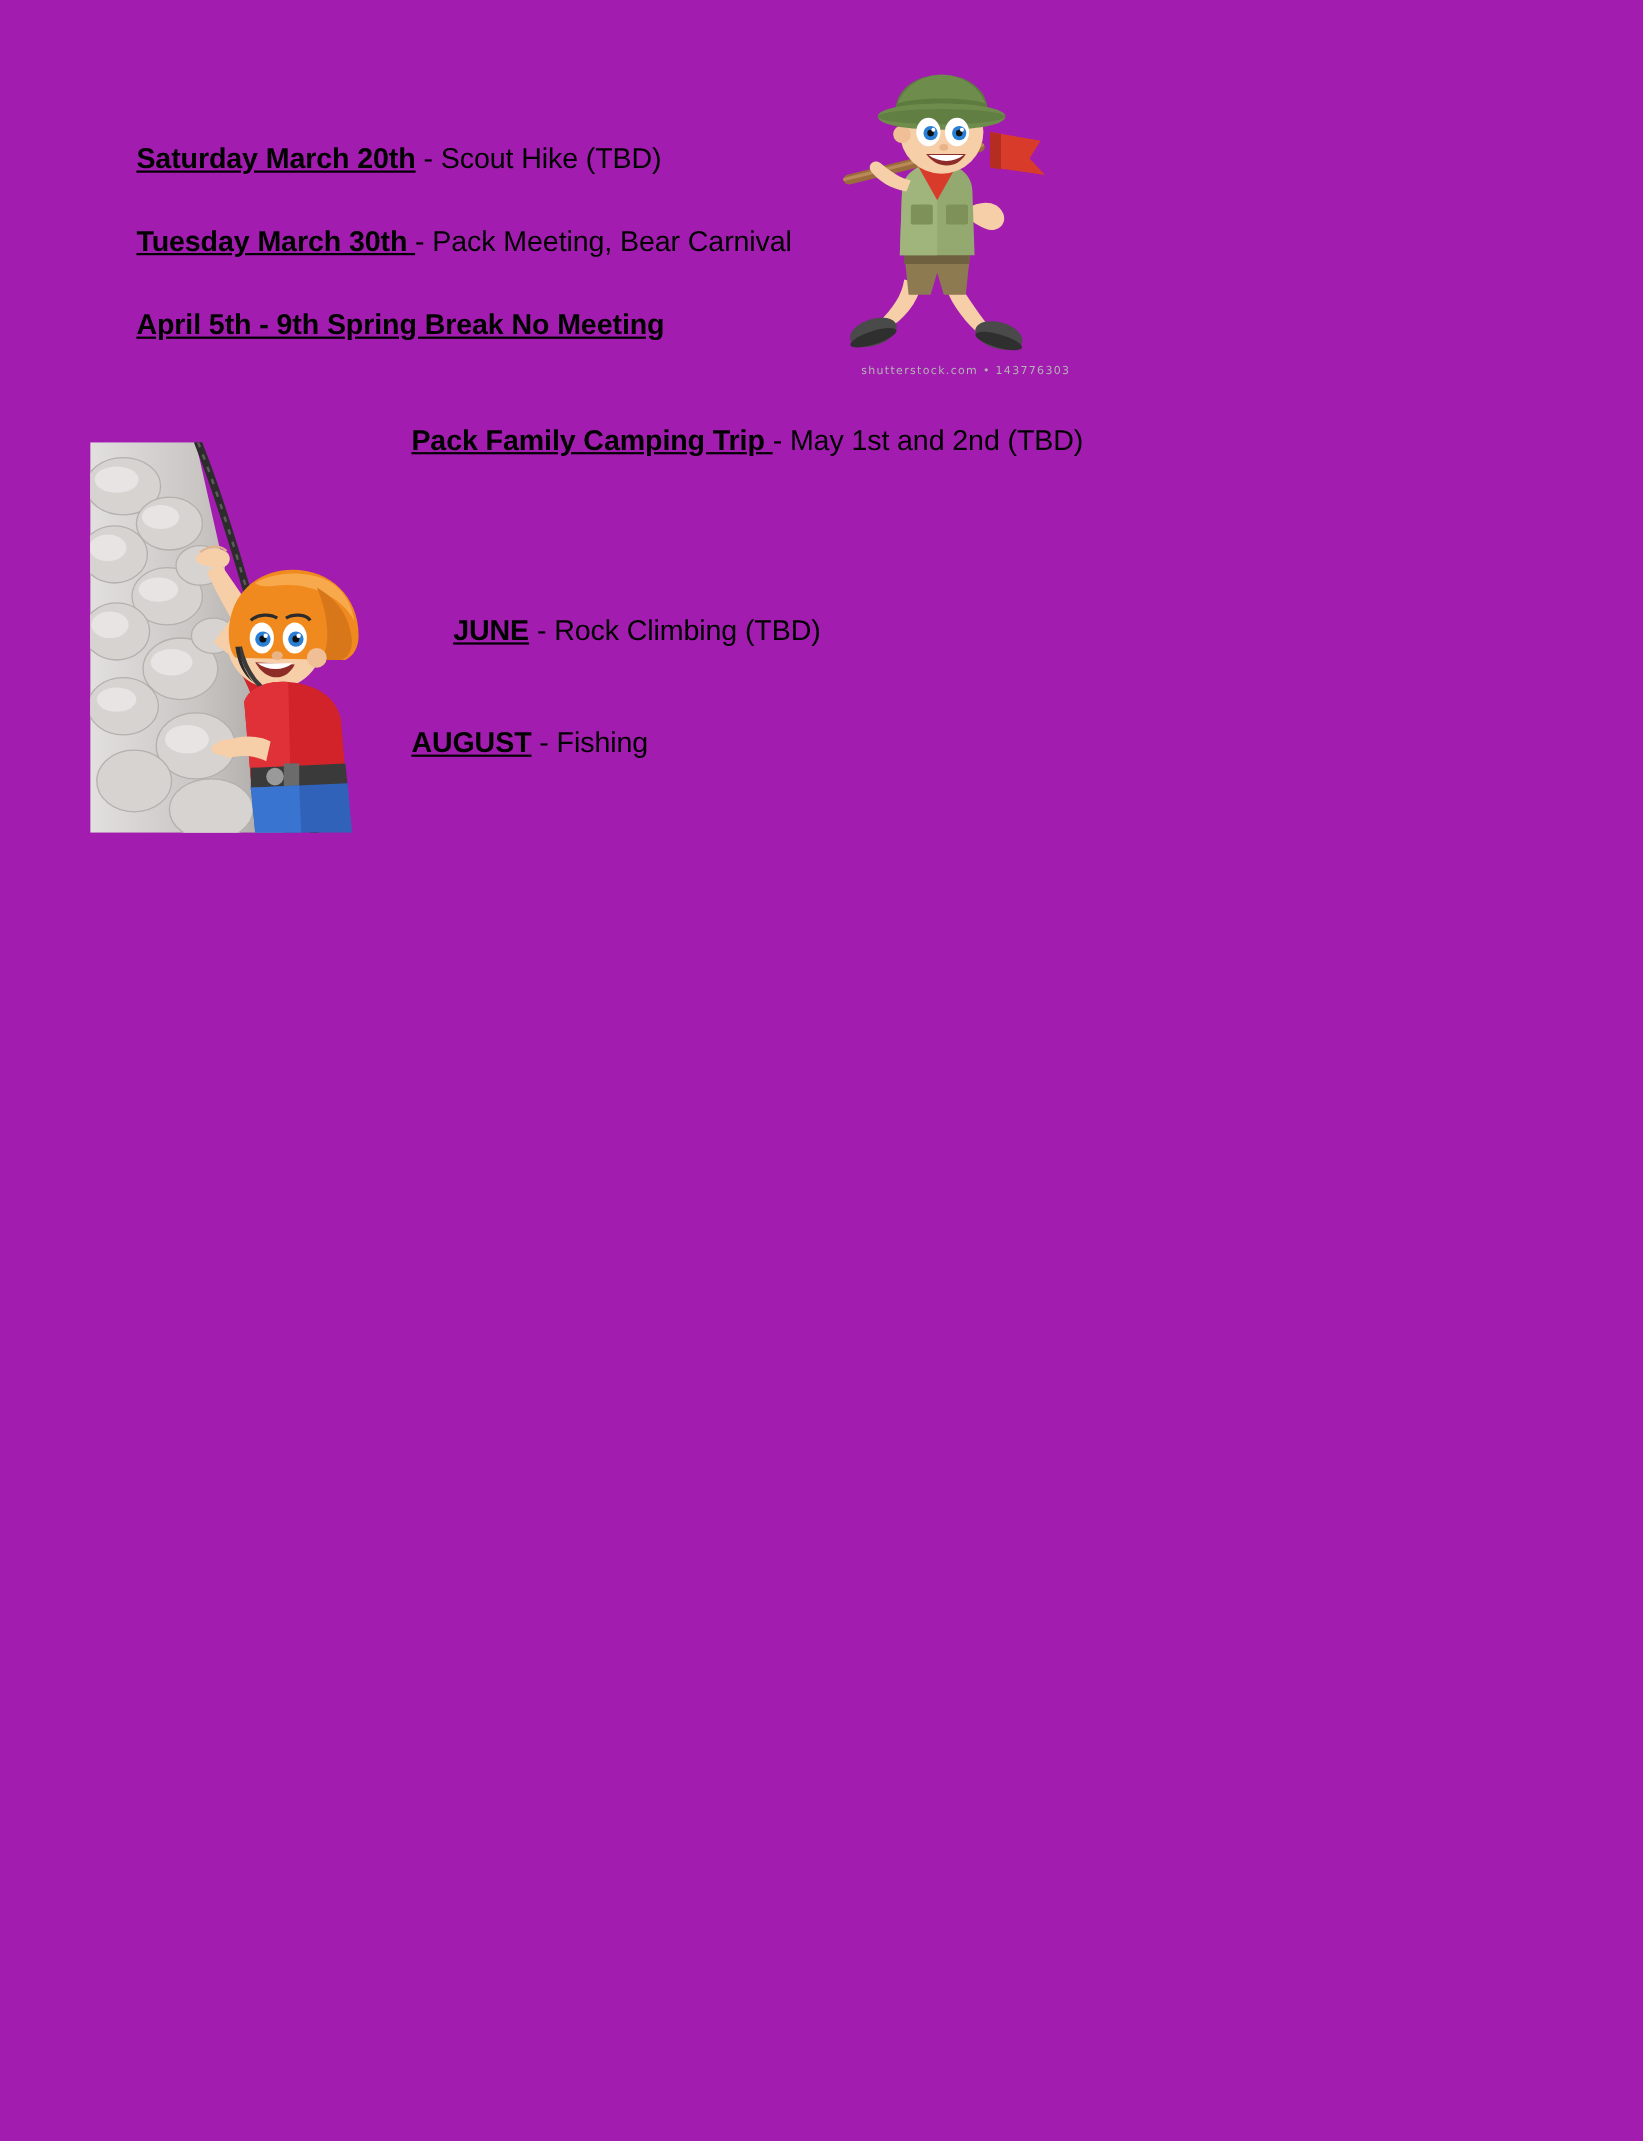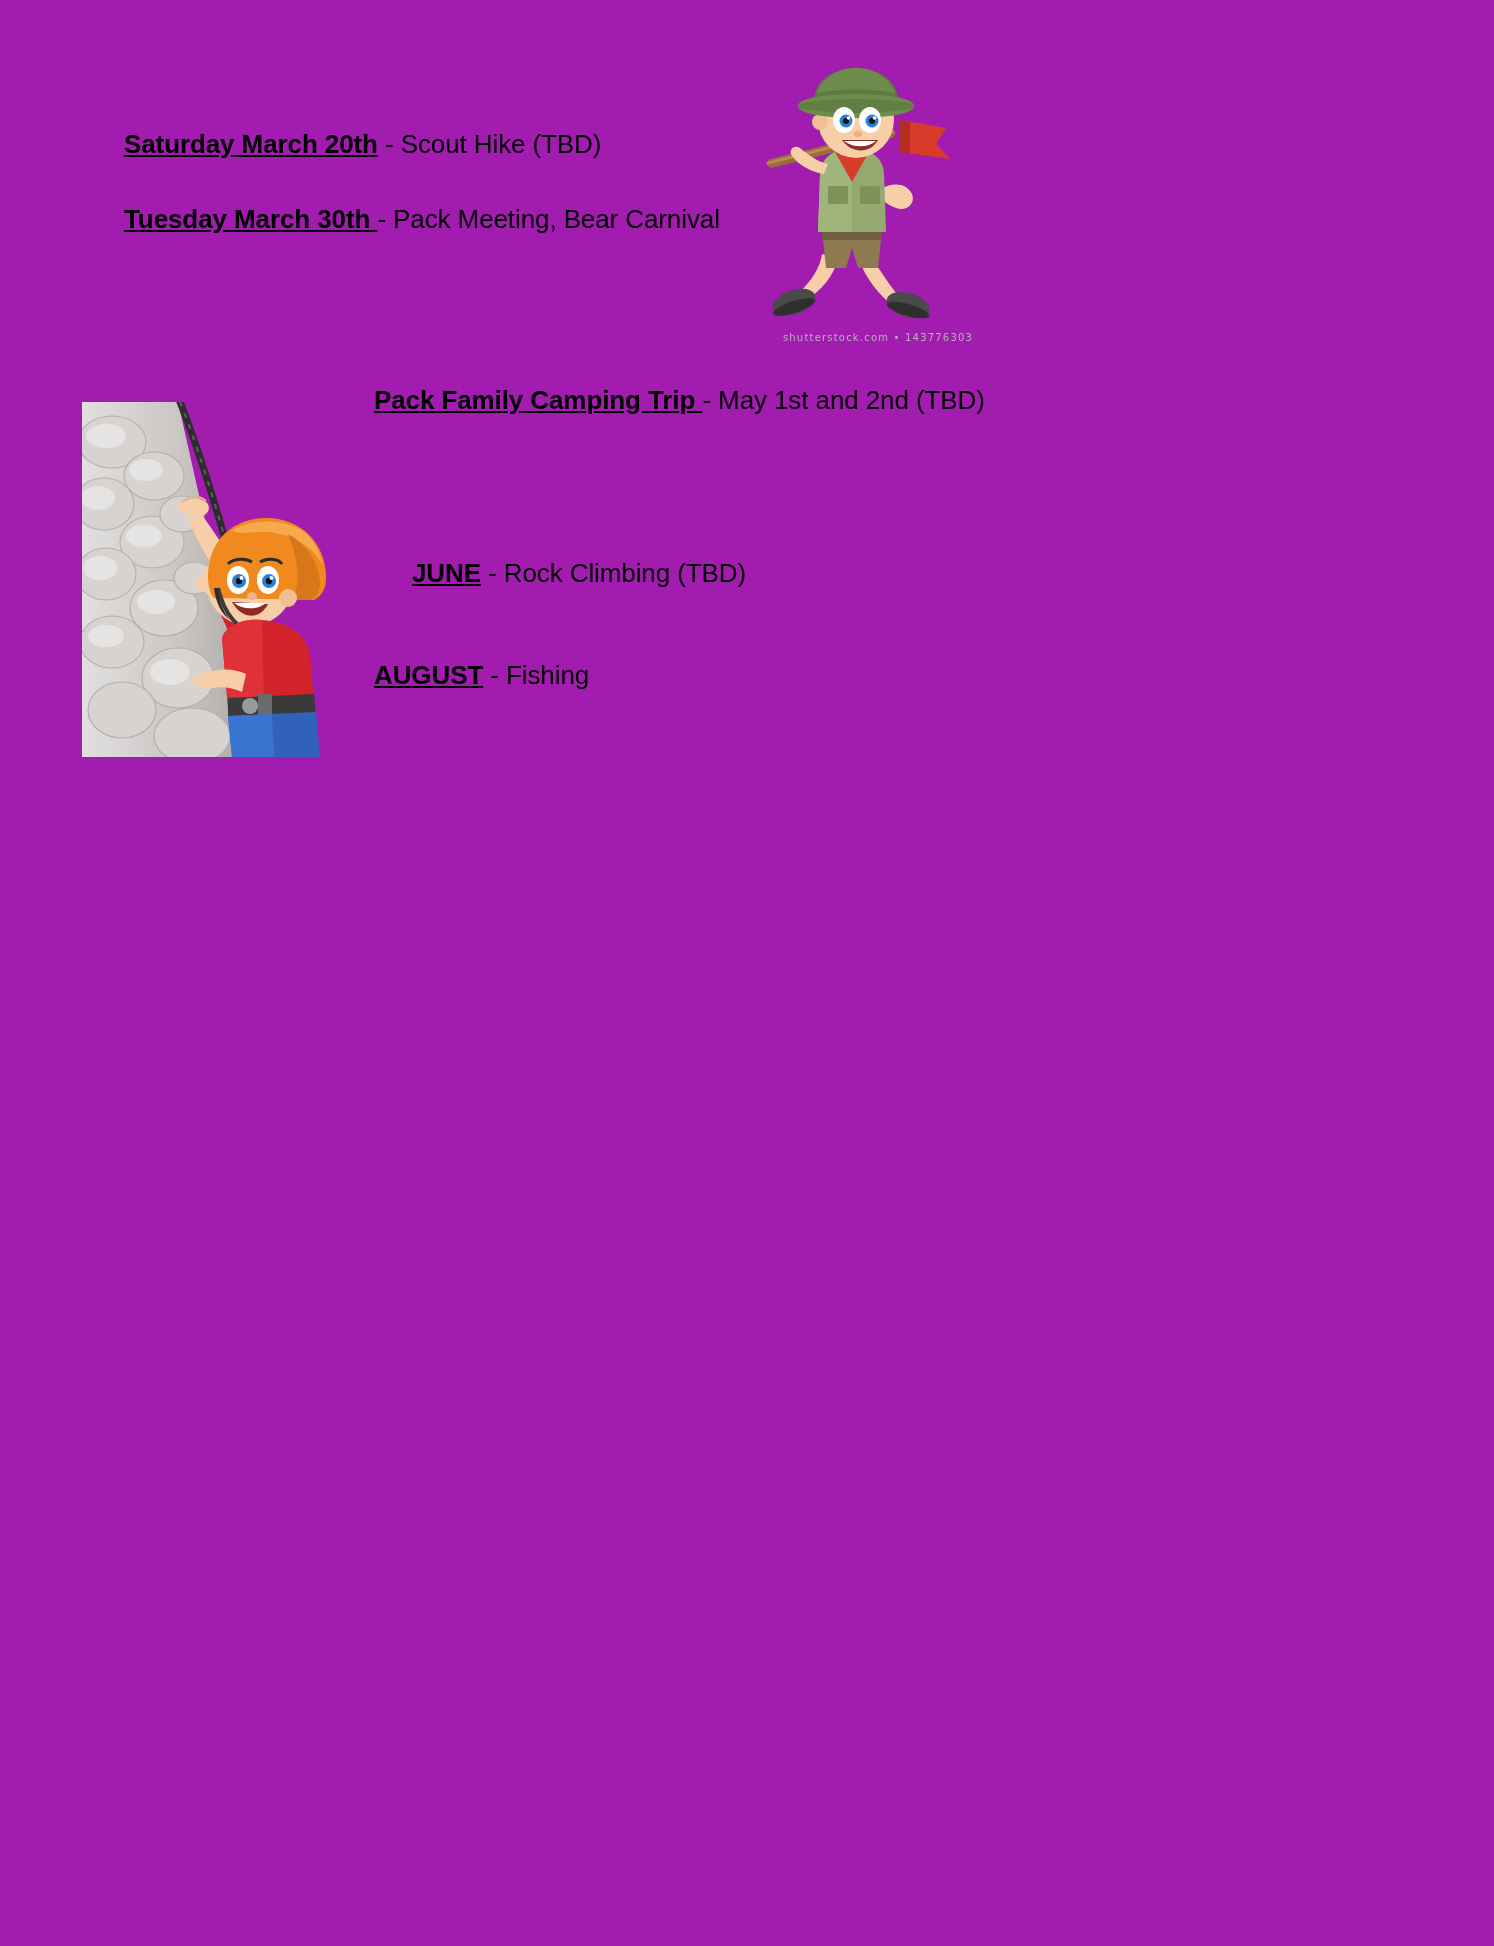--- a/index.html
+++ b/index.html
@@ -92,20 +92,23 @@
 <div class="page">
 
   <div class="line" id="l-mar20">
     <b>Saturday March 20th</b><span> - Scout Hike (TBD)</span>
   </div>
 
   <div class="line" id="l-mar30">
     <b>Tuesday March 30th </b><span>-  Pack Meeting, Bear Carnival</span>
   </div>
 
+  <div class="line" id="l-apr5">
+    <b>April 5th - 9th Spring Break No Meeting</b><span></span>
+  </div>
 
 
   <div class="line" id="l-camp">
     <b>Pack Family Camping Trip </b><span>- May 1st and 2nd (TBD)</span>
   </div>
 
 
   <div class="line" id="l-june">
     <b>JUNE</b><span> - Rock Climbing (TBD)</span>
   </div>

